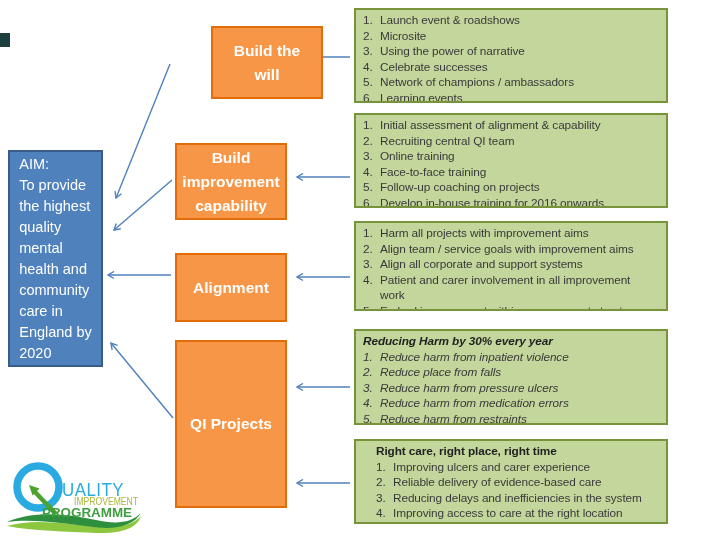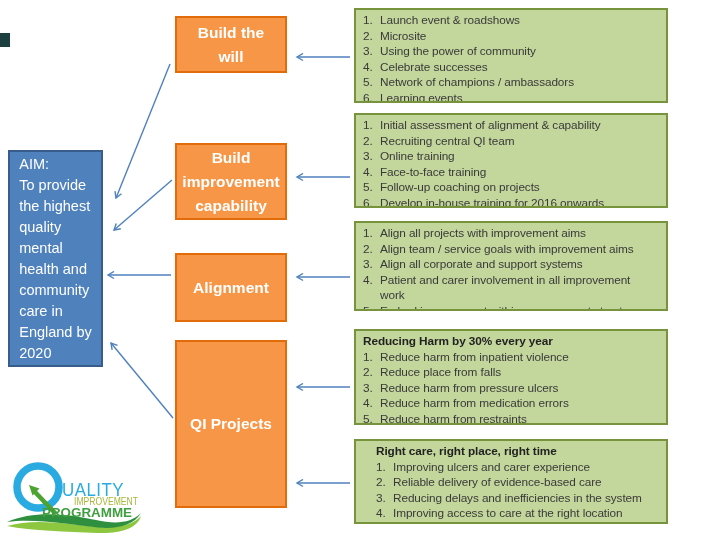--- a/index.html
+++ b/index.html
@@ -14,34 +14,34 @@
     background:#4f81bd;border:2.5px solid #385d8a;color:#ffffff;
     display:flex;align-items:center;justify-content:center;
     font-size:14.5px;line-height:21px;white-space:pre-line;
   }
   .driver{
     position:absolute;left:175px;width:112px;z-index:2;
     background:#f79646;border:2px solid #e36c0a;color:#ffffff;
     display:flex;align-items:center;justify-content:center;text-align:center;
     font-weight:bold;font-size:15.5px;line-height:24px;white-space:pre-line;
   }
-  .d1{top:16px;height:57px;}
+  .d1{top:26px;height:73px;margin-left:36px;}
   .d2{top:143px;height:77px;}
   .d3{top:253px;height:69px;}
   .d4{top:340px;height:168px;}
   .green{
     position:absolute;left:354px;width:314px;z-index:2;
     background:#c3d69b;border:2px solid #77933c;color:#3a3a3a;
     font-size:11.8px;line-height:15.5px;letter-spacing:-0.1px;
     padding:3px 5px 2px 7px;overflow:hidden;
   }
   .g1{top:8px;height:95px;}
   .g2{top:113px;height:95px;}
   .g3{top:221px;height:90px;}
-  .g4{top:329px;height:96px;}
+  .g4{top:329px;height:96px;font-style:italic;}
   .g5{top:439px;height:85px;padding-left:20px;}
   .green .hdr{font-weight:bold;color:#222;}
   .li{display:flex;}
   .li .num{flex:0 0 17px;}
   .li .txt{flex:1 1 auto;white-space:pre-line;}
   .mark-tl{position:absolute;left:0;top:33px;width:10px;height:14px;background:#1d3f3f;z-index:3;}
   svg.logo{position:absolute;left:4px;top:452px;z-index:2;}
 </style>
 </head>
 <body>
@@ -92,21 +92,21 @@
     <div class="li">
           <span class="num">1.</span>
           <span class="txt">Launch event &amp; roadshows</span>
         </div>
         <div class="li">
           <span class="num">2.</span>
           <span class="txt">Microsite</span>
         </div>
         <div class="li">
           <span class="num">3.</span>
-          <span class="txt">Using the power of community</span>
+          <span class="txt">Using the power of narrative</span>
         </div>
         <div class="li">
           <span class="num">4.</span>
           <span class="txt">Celebrate successes</span>
         </div>
         <div class="li">
           <span class="num">5.</span>
           <span class="txt">Network of champions / ambassadors</span>
         </div>
         <div class="li">
@@ -144,21 +144,21 @@
           <span class="txt">Develop in-house training for 2016 onwards</span>
         </div>
       </div>
   </div>
 
   <div class="green g3">
     <div>
 
     <div class="li">
           <span class="num">1.</span>
-          <span class="txt">Align all projects with improvement aims</span>
+          <span class="txt">Harm all projects with improvement aims</span>
         </div>
         <div class="li">
           <span class="num">2.</span>
           <span class="txt">Align team / service goals with improvement aims</span>
         </div>
         <div class="li">
           <span class="num">3.</span>
           <span class="txt">Align all corporate and support systems</span>
         </div>
         <div class="li">

